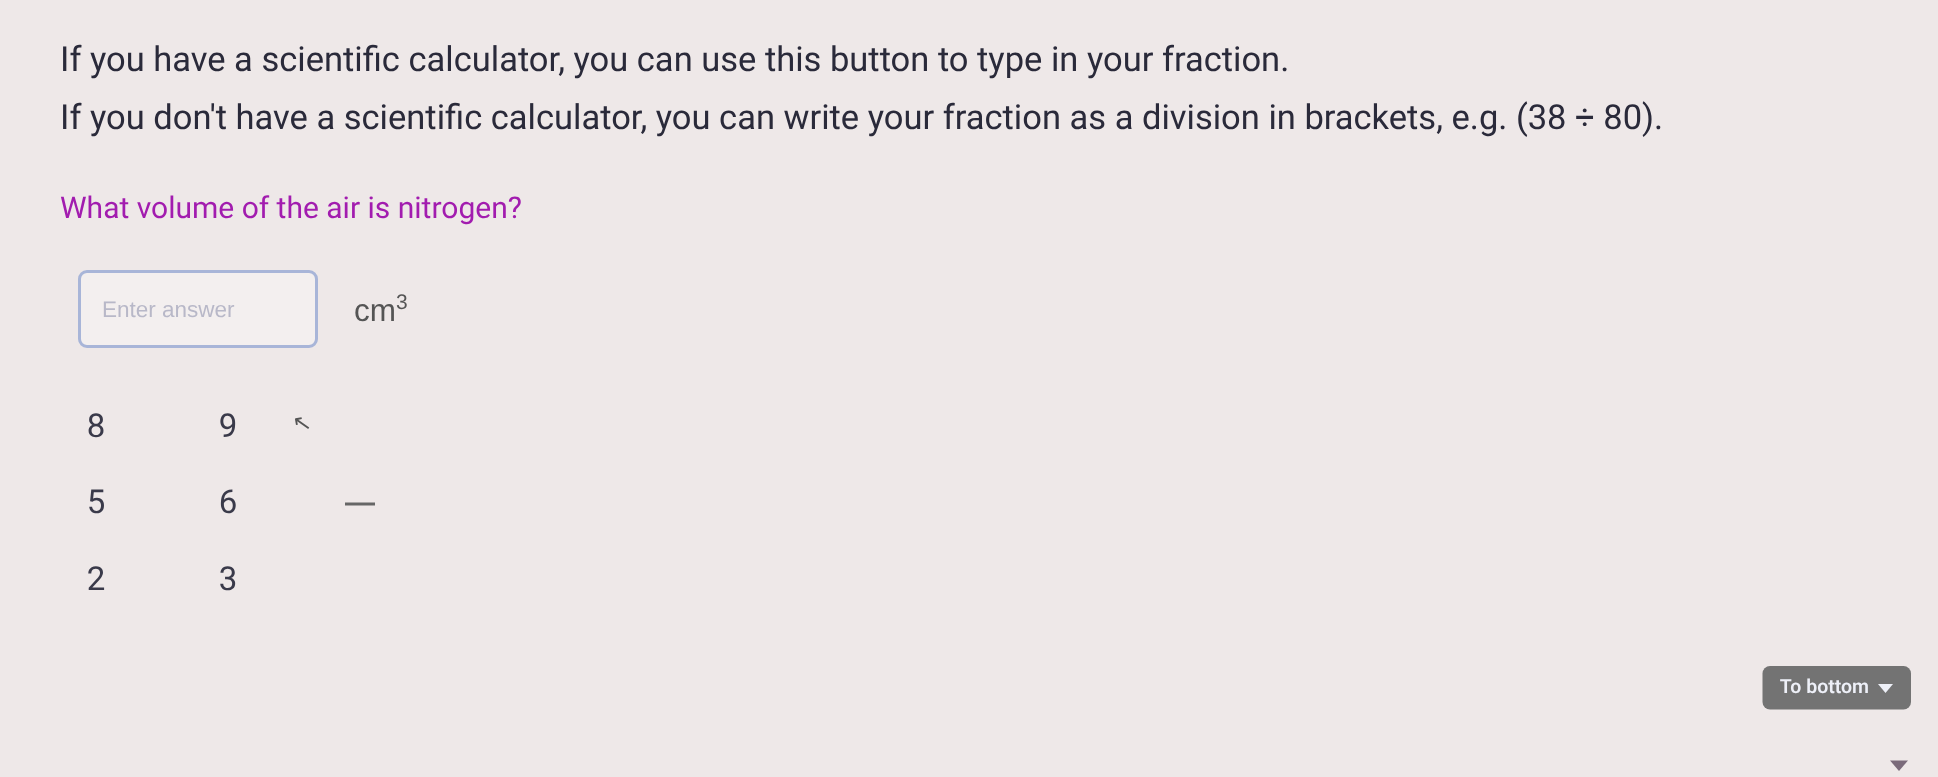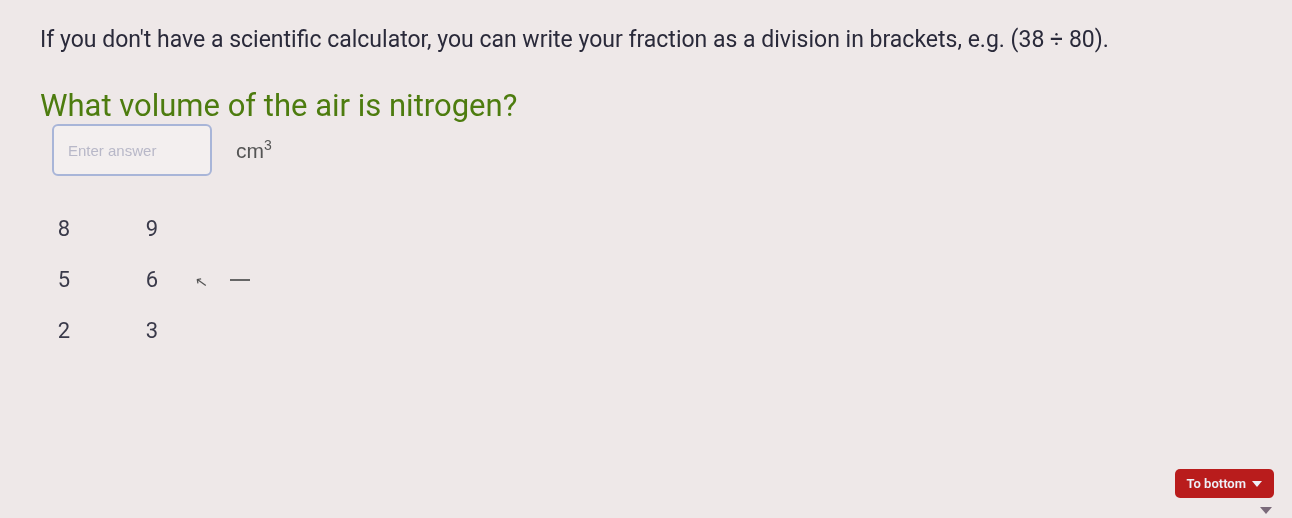--- a/index.html
+++ b/index.html
@@ -17,22 +17,23 @@
       color: #2a2a3a;
       overflow: hidden;
     }
     .instruction {
       font-size: 23px;
       line-height: 1.7;
       color: #2a2a3a;
       margin-bottom: 28px;
     }
     .question {
-      font-size: 31px;
-      color: #4d7c0f;
+      font-size: 20px;
+      color: #a21caf;
+      margin-bottom: 30px;
     }
     .answer-row {
       display: flex;
       align-items: center;
       gap: 24px;
       margin-bottom: 40px;
       padding-left: 12px;
     }
     .answer-input {
       width: 160px;
@@ -76,22 +77,22 @@
     }
     .key-frac {
       width: 20px;
       height: 2px;
       background: #666;
       margin-left: 10px;
     }
     .to-bottom-btn {
       position: absolute;
       right: 18px;
-      bottom: 20px;
-      background: #b91c1c;
+      bottom: 45px;
+      background: #737373;
       color: #eef0f8;
       font-size: 13px;
       font-weight: 600;
       padding: 7px 12px;
       border-radius: 5px;
       display: flex;
       align-items: center;
       gap: 6px;
       cursor: pointer;
     }
@@ -118,20 +119,21 @@
       top: 273px;
       font-size: 15px;
       color: #555;
       transform: rotate(-10deg);
     }
   </style>
 </head>
 <body>
 
 <div class="instruction">
+  <div>If you have a scientific calculator, you can use this button to type in your fraction.</div>
   <div>If you don't have a scientific calculator, you can write your fraction as a division in brackets, e.g. (38 ÷ 80).</div>
 </div>
 
 <div class="question">What volume of the air is nitrogen?</div>
 
 <span class="cursor-icon">↖</span>
 
 <div class="answer-row">
   <input class="answer-input" type="text" placeholder="Enter answer" style="">
   <span class="unit">

